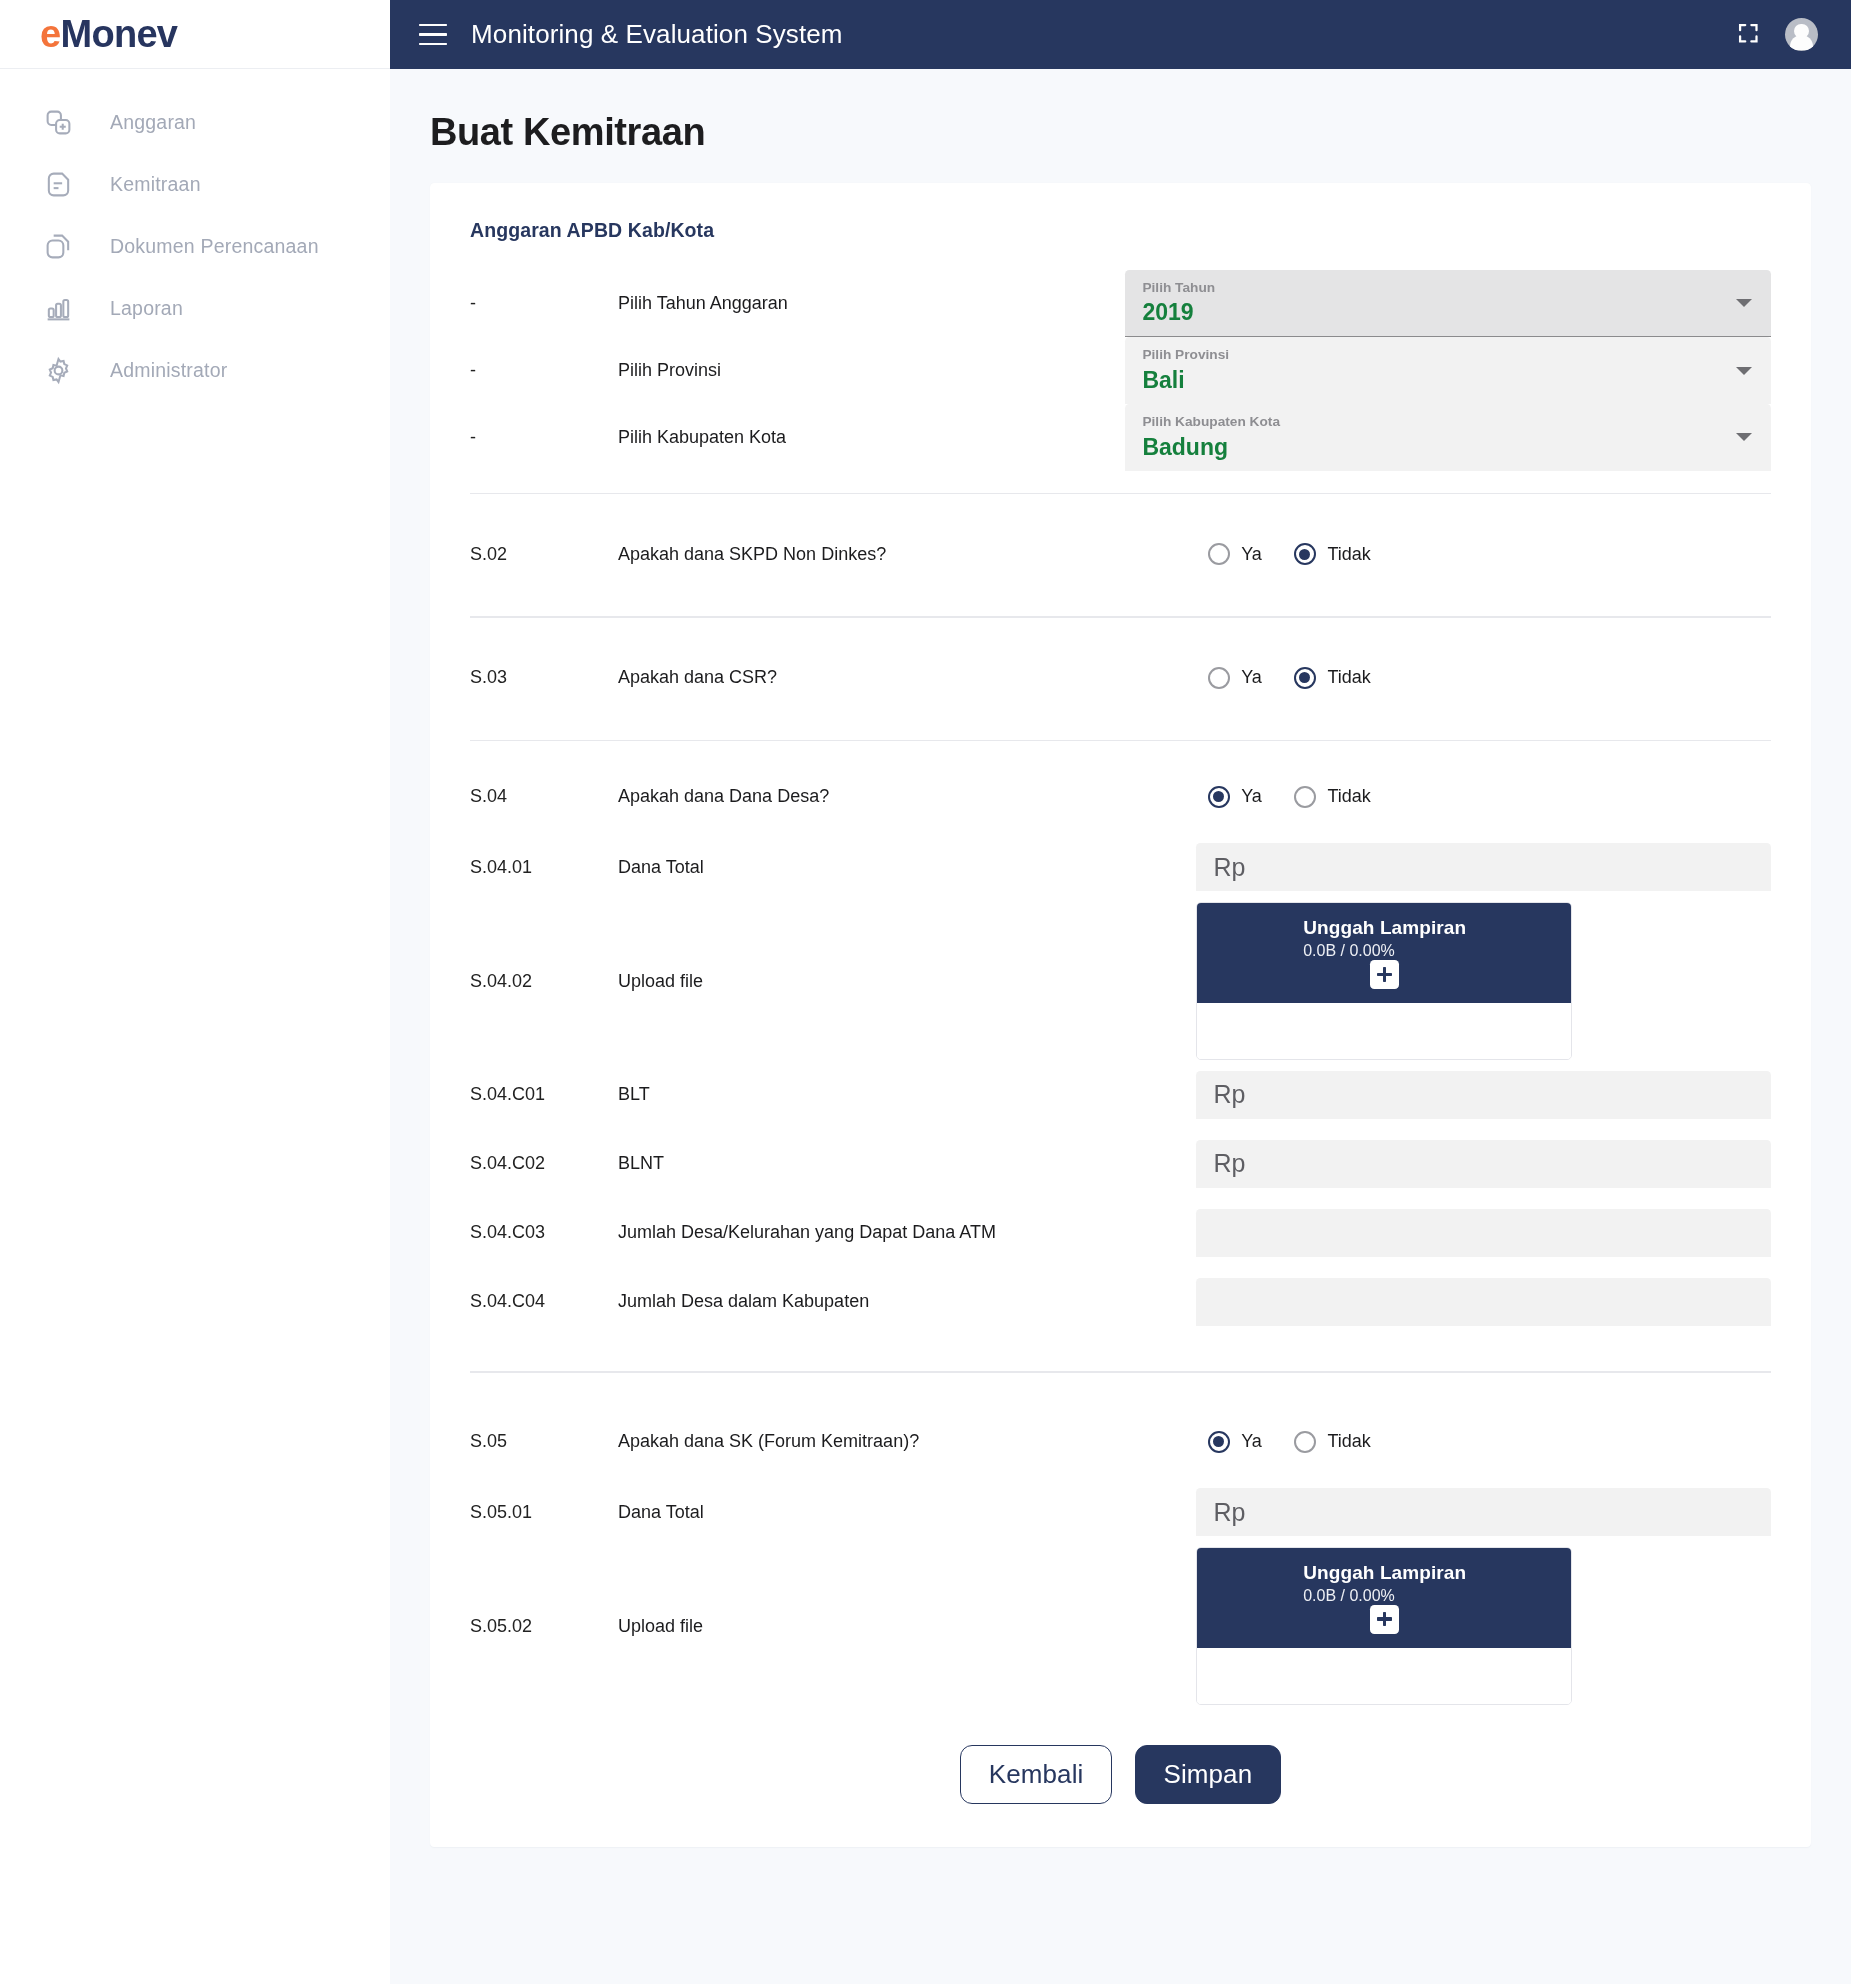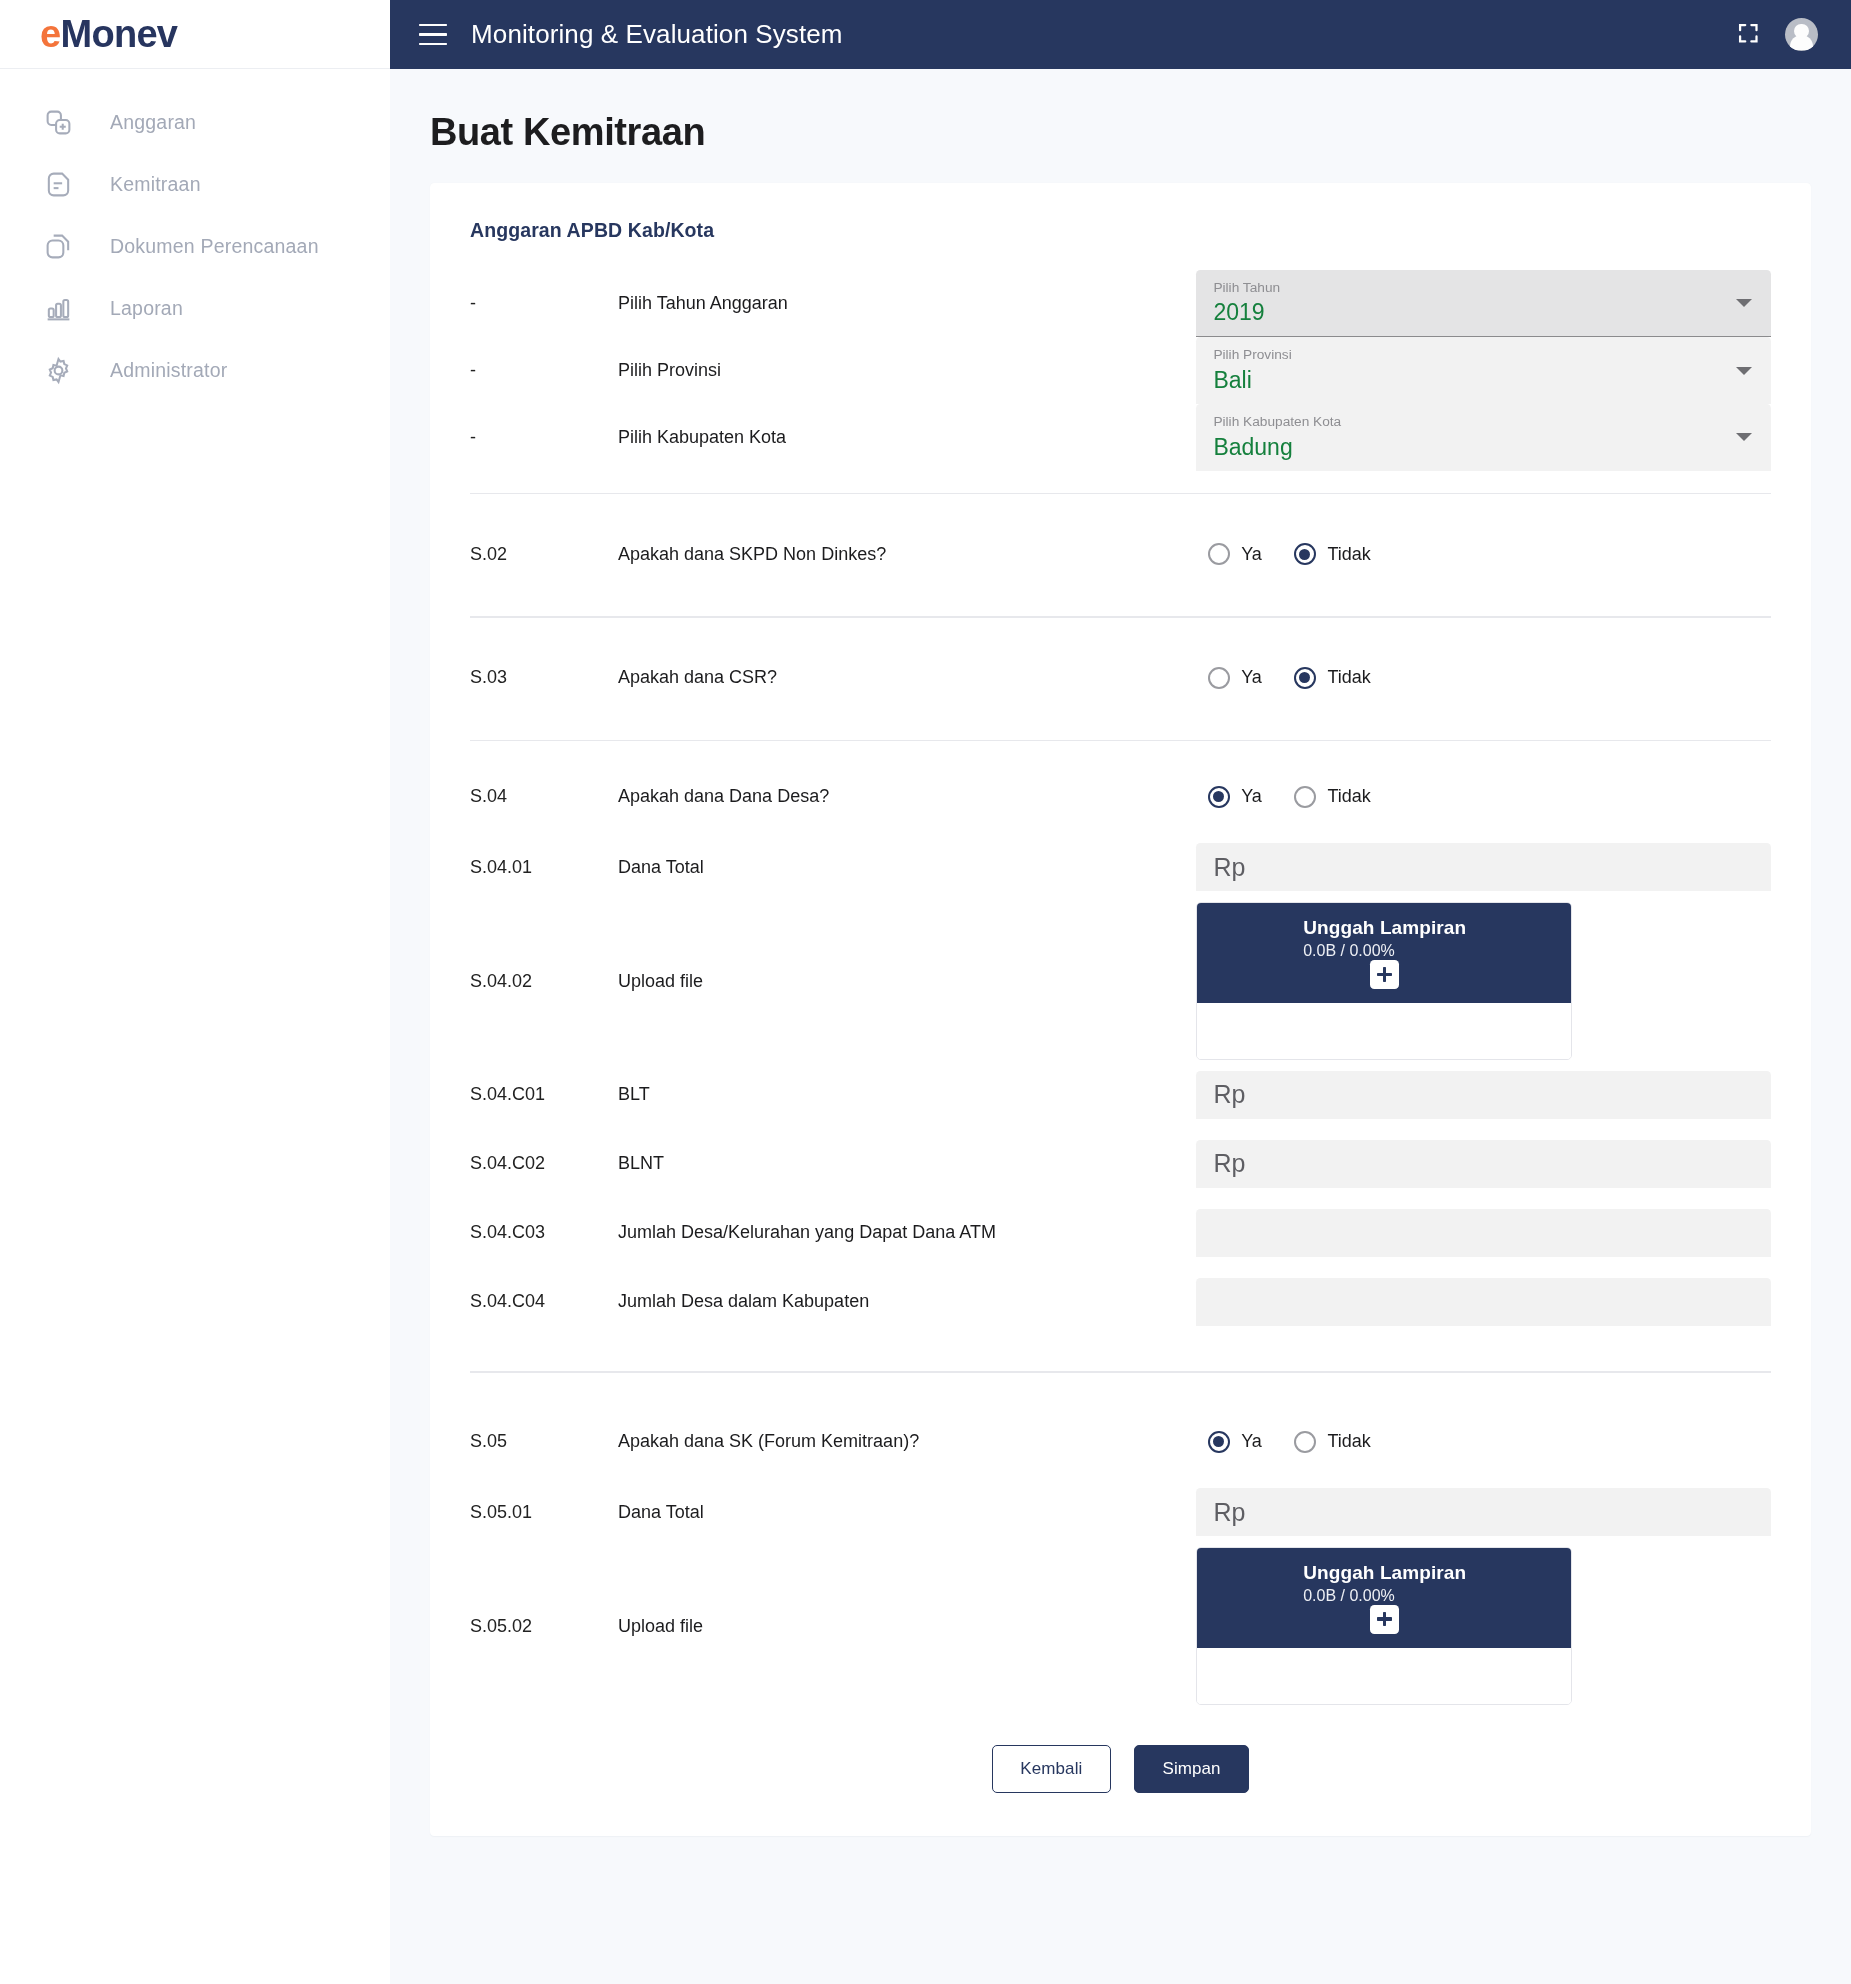--- a/index.html
+++ b/index.html
@@ -181,26 +181,27 @@
   }
 
   .divider {
     height: 1.4px;
     background: #e7e8ec;
     margin: 22px 0 20px 0;
   }
 
   
   .select {
-    width: 575px;
+    width: 646px;
     background: #f2f2f2;
     border-radius: 4.3px 4.3px 0 0;
     padding: 10px 17.4px 9.4px 17.4px;
     position: relative;
     cursor: pointer;
+    font-weight: bold;
   }
   .select.focused {
     background: #e4e4e5;
     border-bottom: 1.4px solid #8b8b8d;
   }
   .select-hint {
     font-size: 13.7px;
     color: #8e8e92;
     margin-bottom: 2.2px;
     line-height: 1.2;
@@ -320,22 +321,22 @@
 
   
   .actions {
     display: flex;
     justify-content: center;
     align-items: center;
     gap: 23px;
     margin-top: 40px;
   }
   .btn {
-    font-size: 17px;
-    border-radius: 5px;
+    font-size: 26px;
+    border-radius: 12px;
     padding: 13px 27.5px;
     cursor: pointer;
     letter-spacing: 0.1px;
   }
   .btn-outline {
     background: #fff;
     color: #27375f;
     border: 1.4px solid #27375f;
   }
   .btn-primary {

